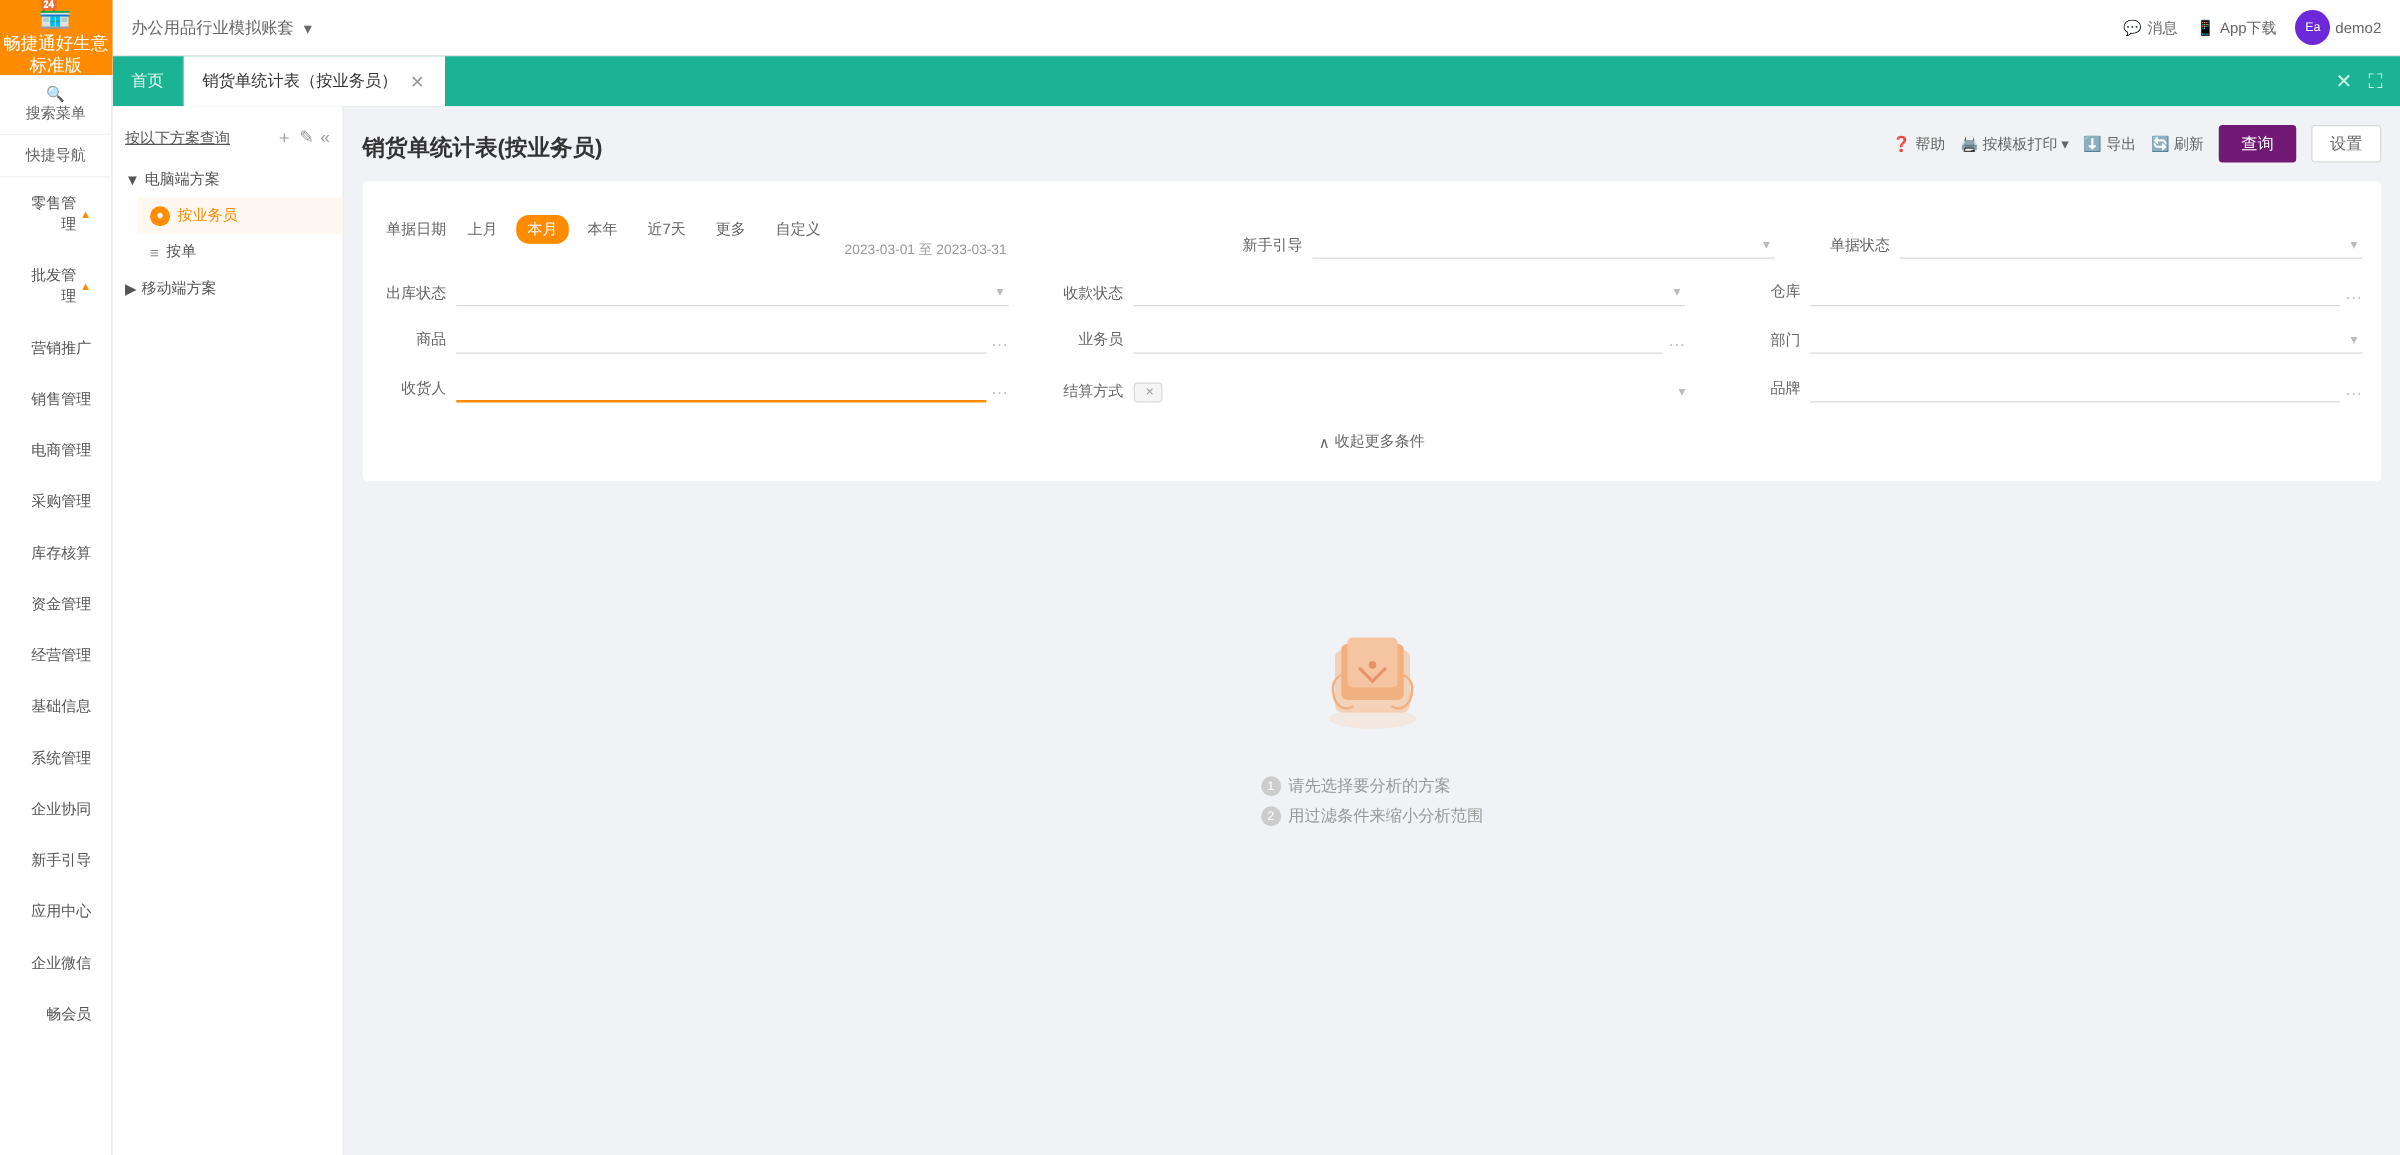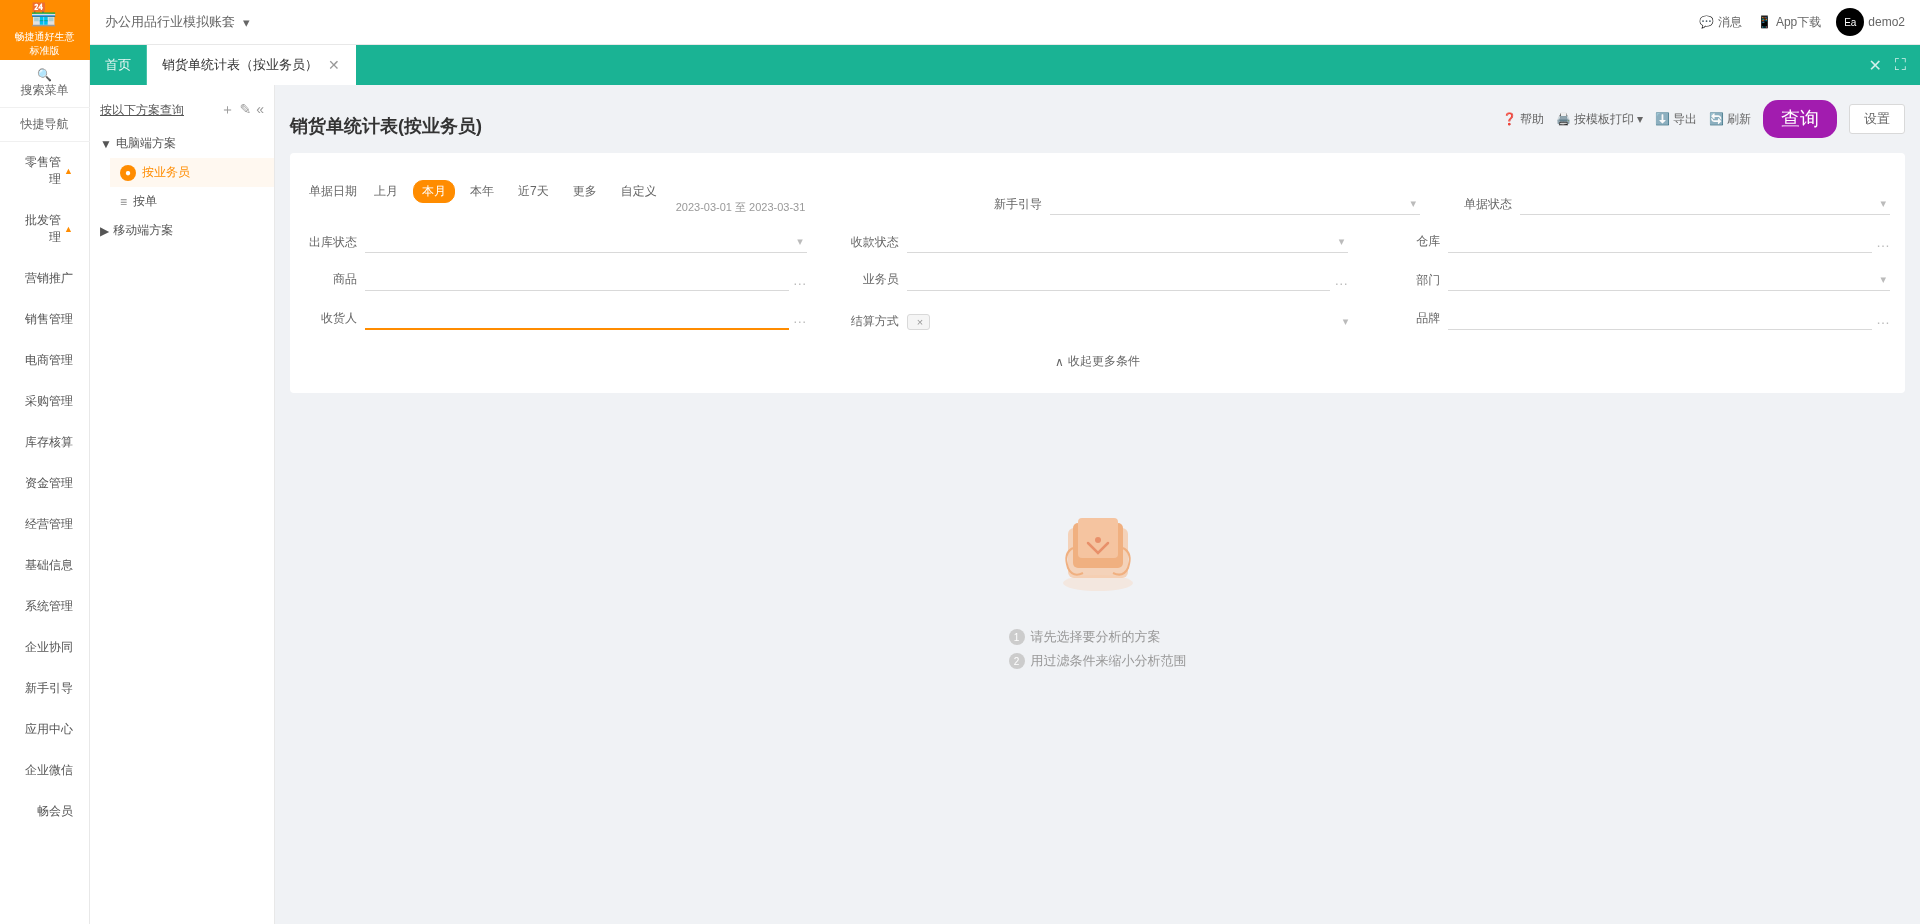--- a/index.html
+++ b/index.html
@@ -2,21 +2,21 @@
 <html><head>
   <meta charset="utf-8">
   <style>
     * { box-sizing: border-box; margin: 0; padding: 0; }
     body { font-family: 'Microsoft YaHei', Arial, sans-serif; font-size: 13px; background: #f5f5f5; color: #333; display: flex; height: 924px; overflow: hidden; }
 
     
     .sidebar { width: 90px; background: #fff; display: flex; flex-direction: column; align-items: center; border-right: 1px solid #e8e8e8; z-index: 10; }
     .sidebar-logo { width: 90px; height: 60px; background: #ff8c00; display: flex; flex-direction: column; align-items: center; justify-content: center; color: #fff; font-size: 11px; cursor: pointer; }
     .sidebar-logo .logo-icon { font-size: 22px; margin-bottom: 2px; }
-    .sidebar-logo .logo-text { font-size: 10px; font-family: Liberation Mono, monospace; }
+    .sidebar-logo .logo-text { font-size: 14px; font-family: Liberation Mono, monospace; }
     .sidebar-search { width: 90px; padding: 8px 5px; text-align: center; color: #666; font-size: 12px; cursor: pointer; border-bottom: 1px solid #f0f0f0; }
     .sidebar-quick-nav { width: 90px; padding: 8px 5px; text-align: center; color: #666; font-size: 12px; cursor: pointer; border-bottom: 1px solid #f0f0f0; }
     .sidebar-menu-items { flex: 1; width: 100%; overflow-y: auto; }
     .sidebar-item { width: 100%; padding: 12px 16px; text-align: right; color: #555; font-size: 12px; cursor: pointer; position: relative; }
     .sidebar-item-row { display: flex; align-items: center; justify-content: center; gap: 3px; }
 
     
     .main { flex: 1; display: flex; flex-direction: column; overflow: hidden; }
 
     
@@ -58,21 +58,21 @@
     .mobile-scheme { display: flex; align-items: center; gap: 4px; font-size: 12px; color: #555; padding: 6px 10px; cursor: pointer; }
 
     
     .right-content { flex: 1; padding: 15px; overflow-y: auto; }
 
     
     .page-title-bar { display: flex; align-items: flex-end; justify-content: space-between; margin-bottom: 15px; }
     .page-title { font-size: 18px; font-weight: bold; color: #333; }
     .page-actions { display: flex; align-items: center; gap: 12px; }
     .action-link { display: flex; align-items: center; gap: 3px; color: #666; font-size: 12px; cursor: pointer; }
-    .btn-primary { background: #a21caf; color: #fff; border: none; padding: 6px 18px; border-radius: 15px; cursor: pointer; font-size: 19px; }
+    .btn-primary { background: #701a75; color: #fff; border: none; padding: 6px 18px; border-radius: 3px; cursor: pointer; font-size: 13px; }
     .btn-setting { background: #fff; color: #666; border: 1px solid #d9d9d9; padding: 5px 14px; border-radius: 3px; cursor: pointer; font-size: 13px; }
 
     
     .filter-card { background: #fff; border-radius: 4px; padding: 15px; margin-bottom: 15px; }
     .filter-row { display: flex; align-items: flex-end; margin-bottom: 15px; gap: 0; }
     .filter-row:last-child { margin-bottom: 0; }
     .filter-field { display: flex; align-items: center; flex: 1; min-width: 0; }
     .filter-label { font-size: 12px; color: #666; white-space: nowrap; margin-right: 8px; min-width: 52px; text-align: right; }
     .filter-input { flex: 1; border: none; border-bottom: 1px solid #d9d9d9; outline: none; padding: 4px 4px; font-size: 12px; color: #333; background: transparent; }
     .filter-input.active-border { border-bottom: 2px solid #ff8c00; }
@@ -190,21 +190,21 @@
     <div class="top-header-right">
       <div class="header-btn">
         <span>💬</span>
         <span>消息</span>
       </div>
       <div class="header-btn">
         <span>📱</span>
         <span>App下载</span>
       </div>
       <div class="header-btn">
-        <div class="avatar" style="background:#000000;">
+        <div class="avatar" style="background:#6d28d9;">
           <span style="font-size:10px;">Ea</span>
         </div>
         <span>demo2</span>
       </div>
     </div>
   </div>
 
   <div class="tab-bar">
     <div class="tab-item tab-home">
       <span>首页</span>

